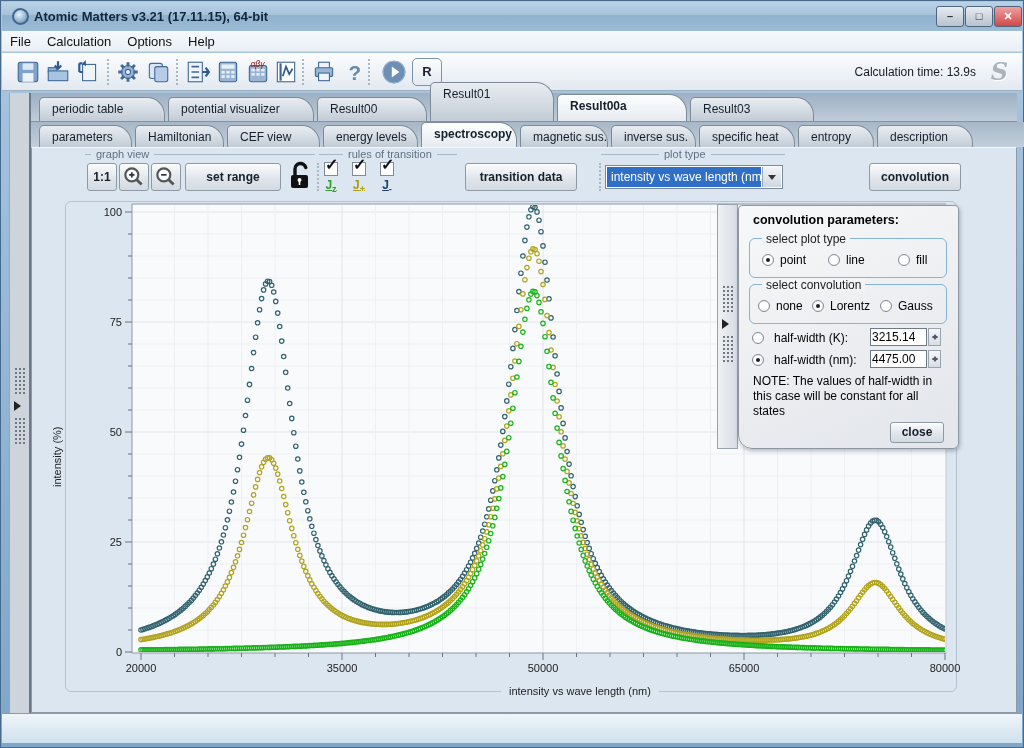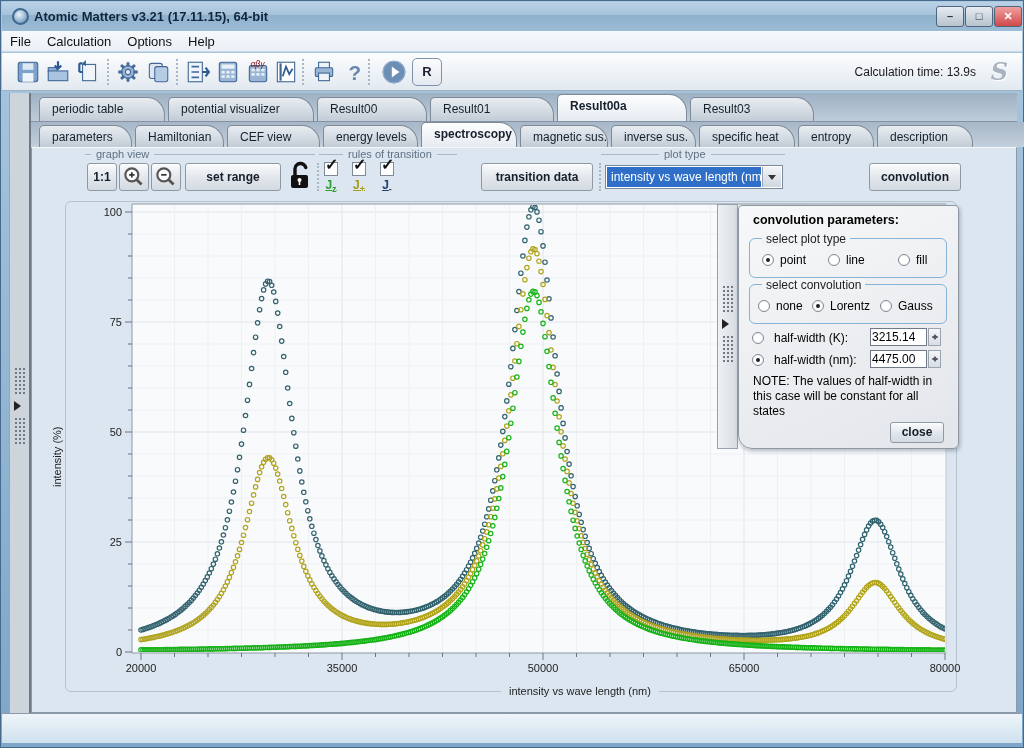--- a/index.html
+++ b/index.html
@@ -249,21 +249,21 @@
   <div id="left-split">
     <div style="margin-top:274px" class="gripv"></div>
     <div class="split-arrow"></div>
     <div class="gripv"></div>
   </div>
 
   <div id="outer-strip">
       <div class="tab" style="left: 8px; width: 126px; height: 24px;">periodic table</div>
       <div class="tab" style="left: 137px; width: 146px; height: 24px;">potential visualizer</div>
       <div class="tab" style="left: 286px; width: 110px; height: 24px;">Result00</div>
-      <div class="tab" style="left: 399px; width: 124px; height: 24px;">Result01</div>
+      <div class="tab" style="left: 399px; width: 124px; height: 39px;">Result01</div>
       <div class="tab active" style="left: 526px; width: 130px; height: 27px;">Result00a</div>
       <div class="tab" style="left: 659px; width: 124px; height: 24px;">Result03</div>
     </div>
   <div id="inner-strip">
       <div class="tab" style="left: 8px; width: 93px; height: 22px;">parameters</div>
       <div class="tab" style="left: 104px; width: 89px; height: 22px;">Hamiltonian</div>
       <div class="tab" style="left: 196px; width: 93px; height: 22px;">CEF view</div>
       <div class="tab" style="left: 292px; width: 95px; height: 22px;">energy levels</div>
       <div class="tab active" style="left: 390px; width: 96px; height: 25px;">spectroscopy</div>
       <div class="tab" style="left: 489px; width: 88px; height: 22px;">magnetic sus.</div>
@@ -322,21 +322,21 @@
         <div class="cklab" style="color:#a89a1a">J<sub>+</sub></div>
       </div>
       <div class="ckstack" style="left: 374px; top: 161px;">
         <div class="ckbox">
           <span>✓</span>
         </div>
         <div class="cklab" style="color:#22406e">J<sub>-</sub></div>
       </div>
     </div>
 
-  <div class="btn" style="left:480px;top:162px;width:112px;height:28px;line-height:26px">transition data</div>
+  <div class="btn" style="left:464px;top:162px;width:112px;height:28px;line-height:26px">transition data</div>
   <div class="tsep" style="left:598px;top:162px;height:28px;position:absolute"></div>
   <div id="combo">
     <div id="combo-sel">intensity vs wave length (nm)</div>
     <div id="combo-btn"></div>
   </div>
   <div class="btn" style="left:868px;top:162px;width:92px;height:28px;line-height:26px">convolution</div>
 
   <div id="chart-border"></div>
   <svg id="chart" class="abs" style="left:58px;top:196px" width="936" height="506">
       <rect x="73" y="7" width="814" height="449" fill="#f9fafc"></rect>

